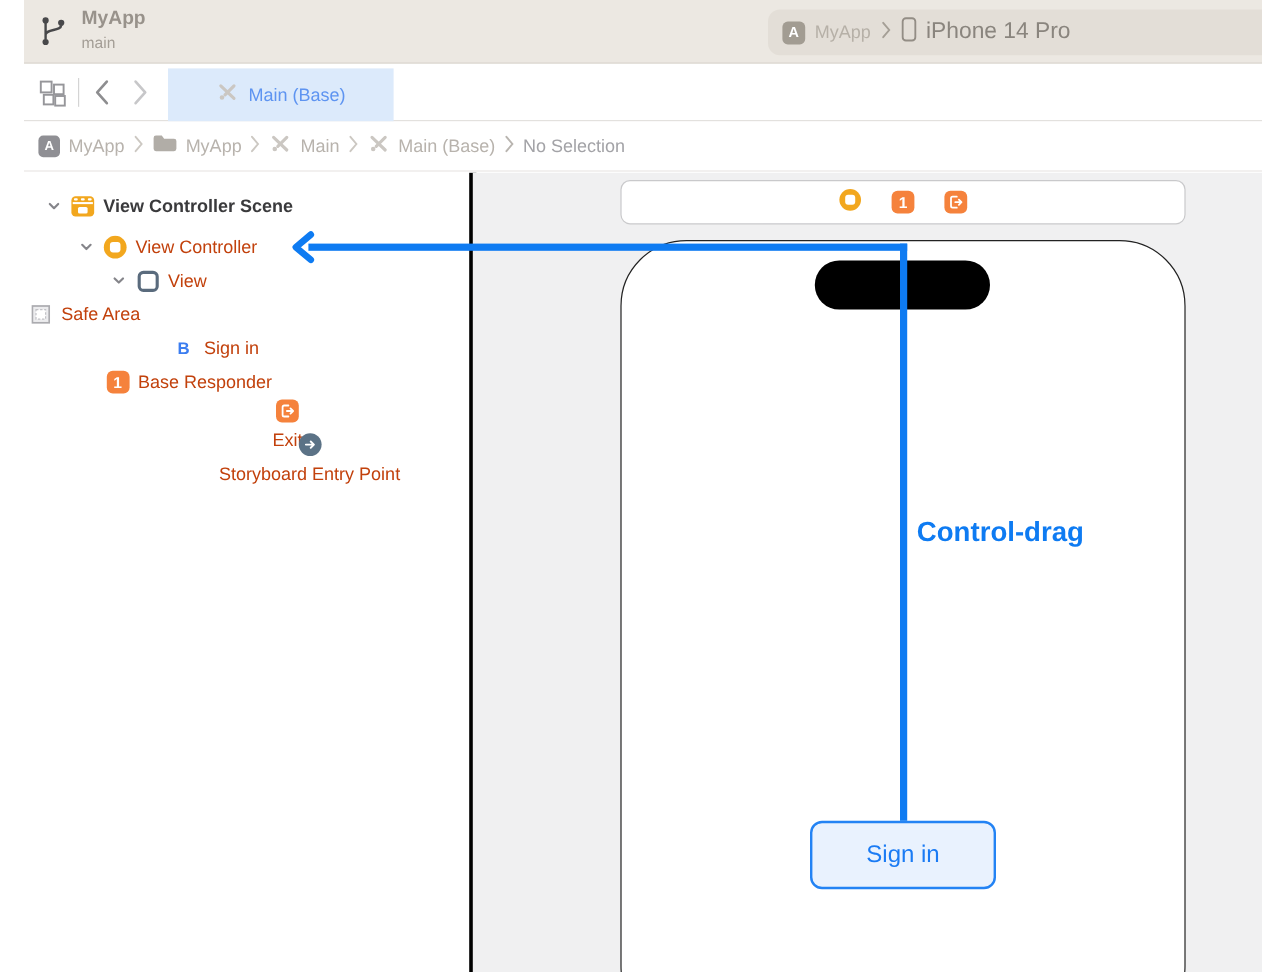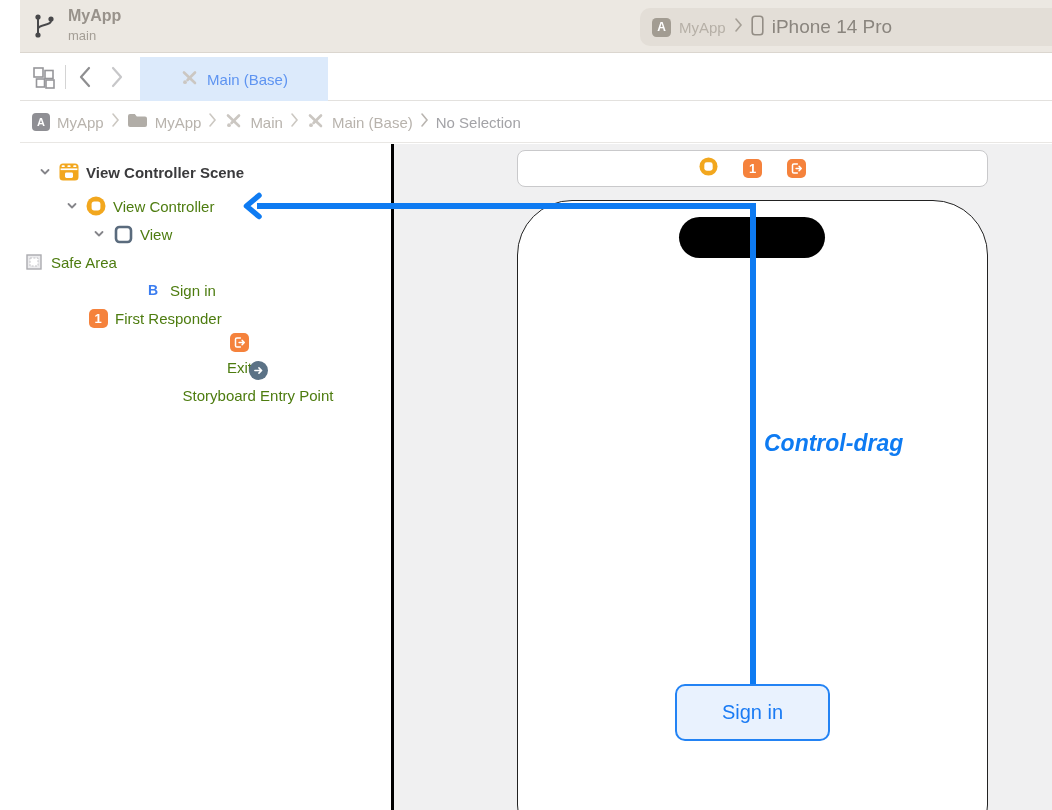--- a/index.html
+++ b/index.html
@@ -38,21 +38,21 @@
   .jb-app { width:18px; height:18px; border-radius:4px; background:#8f8f94; color:#fff;
             font-size:11px; font-weight:bold; display:flex; align-items:center; justify-content:center; }
 
   
   .sidebar { position:absolute; left:4px; top:144px; width:373px; height:666px; background:#fff;
              border-right:6px solid #000000; padding-top:14px; }
   .canvas-bg { position:absolute; left:374px; top:144px; width:678px; height:666px; background:#f0f0f1; }
 
   .row { display:flex; align-items:center; height:28px; gap:7px; }
   .row.scene-row { margin-bottom:6px; }
-  .row .lbl { font-size:15px; color:#4d7c0f; white-space:nowrap; }
+  .row .lbl { font-size:15px; color:#c2410c; white-space:nowrap; }
   .row.scene-row .lbl { font-weight:bold; color:#3a3a3c; }
   .chev { width:14px; display:flex; justify-content:center; flex:0 0 14px; }
   .ticon { width:20px; height:20px; display:flex; align-items:center; justify-content:center; flex:0 0 20px; }
   .b-glyph { font-size:14px; font-weight:bold; color:#3b7df0; }
   .orange-sq { width:19px; height:19px; border-radius:5px; background:#f5823c; color:#fff;
                display:flex; align-items:center; justify-content:center; font-size:13px; font-weight:bold; }
   .slate-circ { width:19px; height:19px; border-radius:50%; background:#5b7286;
                 display:flex; align-items:center; justify-content:center; }
 
   
@@ -64,21 +64,21 @@
   .island { position:absolute; left:659px; top:217px; width:146px; height:41px; background:#000;
             border-radius:21px; z-index:7; }
   .signin-btn { position:absolute; left:655px; top:684px; width:155px; height:57px;
                 background:#e9f2fe; border:2px solid #2383f4; border-radius:10px;
                 display:flex; align-items:center; justify-content:center;
                 font-size:20px; color:#1a7bf4; z-index:8; }
   .drag-h { position:absolute; left:237px; top:203px; width:499px; height:6px; background:#0e7bf2; z-index:40; }
   .drag-v { position:absolute; left:730px; top:203px; width:6px; height:481px; background:#0e7bf2; z-index:40; }
   .arrowhead { position:absolute; left:222px; top:192px; z-index:41; }
   .drag-label { position:absolute; left:744px; top:430px; font-size:23px; font-weight:bold;
-                color:#0e7bf2; z-index:41;font-style:italic; }
+                color:#0e7bf2; z-index:41; }
 </style>
 </head>
 <body>
 
 <div class="screen">
 
   <div class="titlebar">
     <span class="branch-icon">
       <svg width="26" height="30" viewBox="0 0 26 30" fill="none">
         <path d="M6 8 v14 M6 18 c0 -5 13 -3 13 -8" stroke="#48484a" stroke-width="2"></path>
@@ -248,21 +248,21 @@
       <span class="ticon">
         <span class="b-glyph">B</span>
       </span>
       <span class="lbl">Sign in</span>
     </div>
 
     <div class="row" style="padding-left:64px;">
       <span class="ticon">
         <span class="orange-sq">1</span>
       </span>
-      <span class="lbl">First Responder</span>
+      <span class="lbl">Base Responder</span>
     </div>
 
     <div class="row" style="padding-left:64px;flex-direction:column;">
       <span class="ticon">
         <span class="orange-sq">
           <svg width="15" height="15" viewBox="0 0 18 18" fill="none" stroke="#fff" stroke-width="1.8" stroke-linecap="round" stroke-linejoin="round">
             <path d="M10 3.5 H5.8 a1.6 1.6 0 0 0 -1.6 1.6 v7.8 a1.6 1.6 0 0 0 1.6 1.6 H10"></path>
             <path d="M8.5 9 h6 m-2.4 -2.6 l2.6 2.6 l-2.6 2.6"></path>
           </svg>
         </span>

